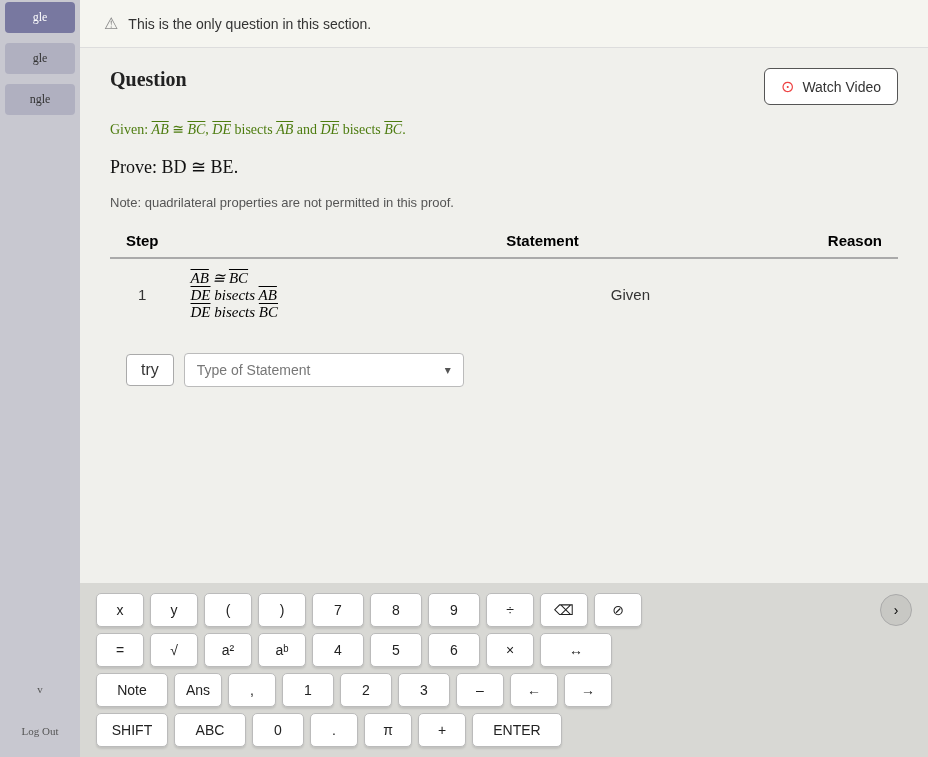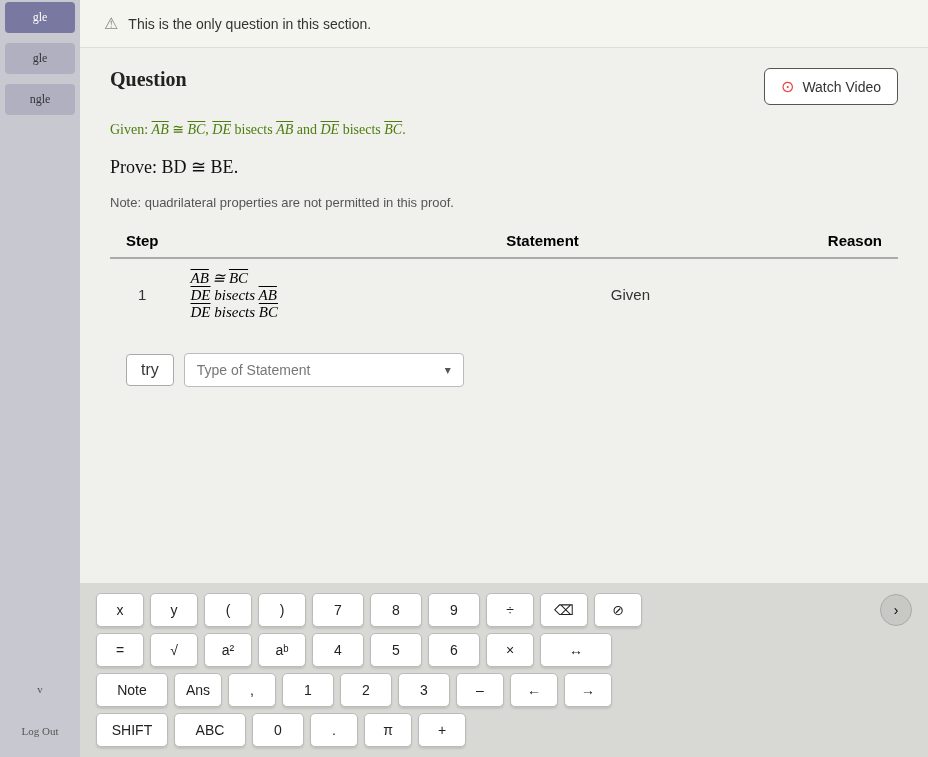--- a/index.html
+++ b/index.html
@@ -350,15 +350,16 @@
       <button class="kb-key">→</button>
     </div>
 
     <div class="kb-row">
       <button class="kb-key wide">SHIFT</button>
       <button class="kb-key wide">ABC</button>
       <button class="kb-key num">0</button>
       <button class="kb-key">.</button>
       <button class="kb-key">π</button>
       <button class="kb-key">+</button>
+      <button class="kb-key wider">ENTER</button>
     </div>
   </div>
 </div>
 
 </body></html>

